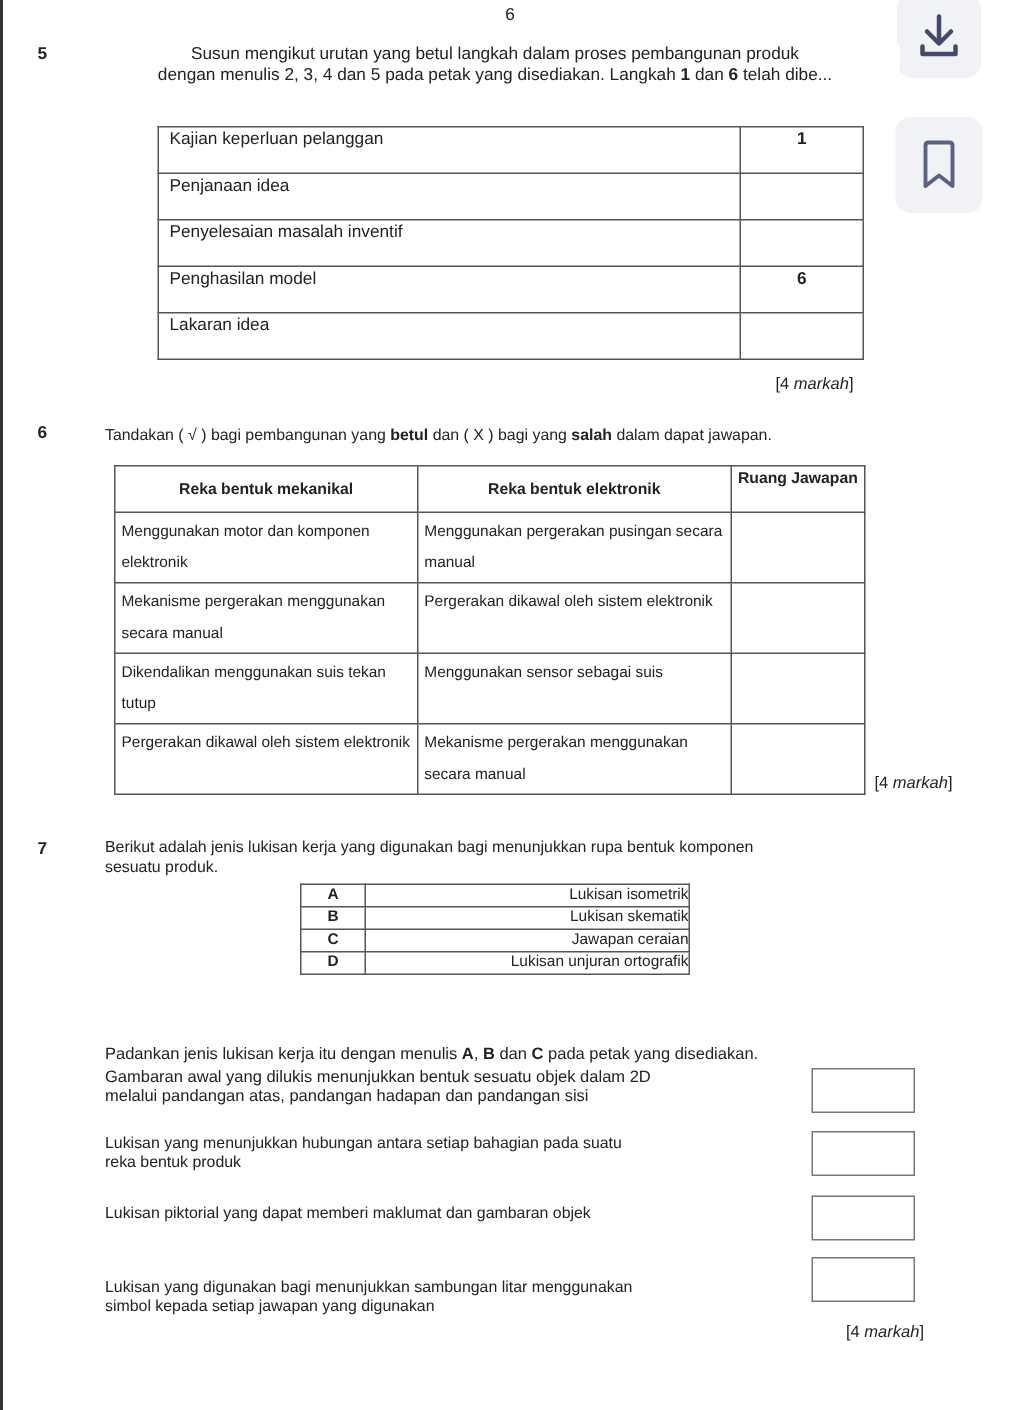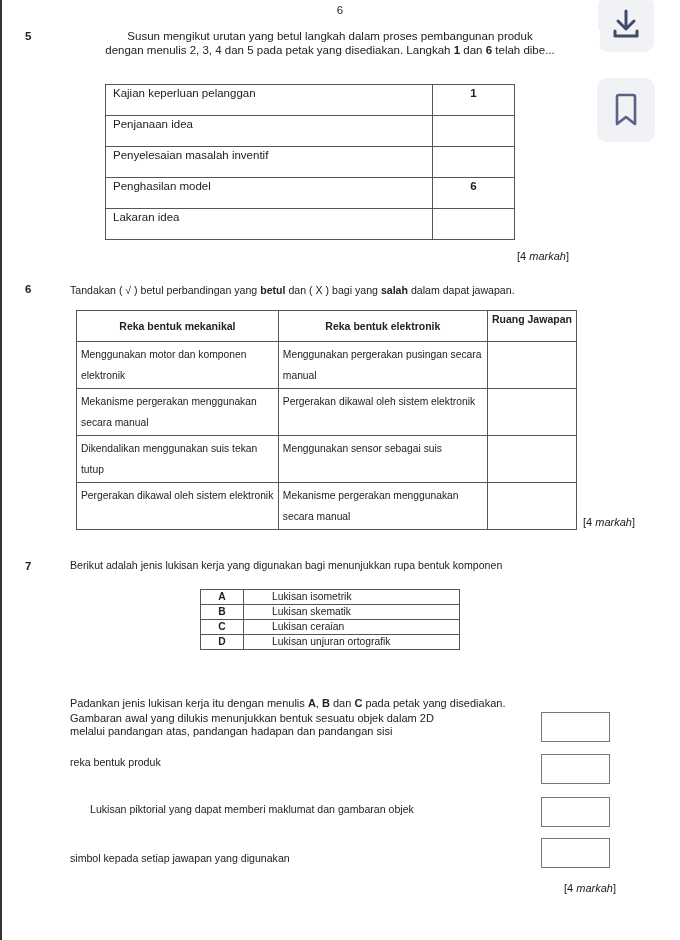--- a/index.html
+++ b/index.html
@@ -15,21 +15,21 @@
   .qtext { font-size: 11.5px; line-height: 14px; }
   b { font-weight: bold; }
   table { border-collapse: collapse; }
   td, th { border: 1.3px solid #555; padding: 0; }
   .t1 td { height: 26px; vertical-align: top; padding: 2px 7px; font-size: 11.5px; }
   .t1 td.n { text-align: center; font-weight: bold; width: 81px; padding: 2px 0; }
   .t2 th { font-weight: bold; font-size: 10.5px; text-align: center; height: 28px; line-height: 12px; }
   .t2 td { font-size: 10.3px; vertical-align: top; padding: 2px 4px; line-height: 21px; height: 42px; }
   .t3 td { font-size: 10.3px; height: 14px; line-height: 14px; }
   .t3 td.k { font-weight: bold; text-align: center; width: 42px; }
-  .t3 td.v { padding-left: 28px; }
+  .t3 td.v { padding-left: 28px; text-align: right; }
   .markah { font-size: 11px; }
   .markah i { font-style: italic; }
   .ansbox { position: absolute; width: 67px; height: 28px; border: 1.5px solid #777; background: #fff; }
   .icon-btn {
     position: absolute; width: 56px; height: 56px; border-radius: 10px; background: #f1f2f6;
     display: flex; align-items: center; justify-content: center;
   }
   .fade { position: absolute; left: 560px; top: 30px; width: 40px; height: 16px;
     background: linear-gradient(to right, rgba(255,255,255,0), #fff 80%); }
 </style>
@@ -55,21 +55,21 @@
 </div>
 
 <div class="abs qnum" style="left:25px; top:30px;">5</div>
 <div class="abs qtext" style="left:70px; top:29px; width:520px;text-align:center;">
   <div>Susun mengikut urutan yang betul langkah dalam proses pembangunan produk</div>
   <div style="white-space:nowrap;">
     <span>dengan menulis 2, 3, 4 dan 5 pada petak yang disediakan. Langkah </span><b>1</b><span> dan </span><b>6</b><span> telah dibe...</span>
   </div>
 </div>
 
-<table class="abs t1" style="left:105px; top:84px; width:410px;">
+<table class="abs t1" style="left:105px; top:84px; width:471px;">
   <tbody>
     <tr>
         <td>Kajian keperluan pelanggan</td>
         <td class="n">1</td>
       </tr>
     <tr>
         <td>Penjanaan idea</td>
         <td class="n"></td>
       </tr>
     <tr>
@@ -83,21 +83,21 @@
     <tr>
         <td>Lakaran idea</td>
         <td class="n"></td>
       </tr>
   </tbody>
 </table>
 <div class="abs markah" style="left:517px; top:250px;"><span>[4 </span><i>markah</i><span>]</span></div>
 
 <div class="abs qnum" style="left:25px; top:283px;">6</div>
 <div class="abs qtext" style="left:70px; top:283px; width:600px; font-size:10.6px; white-space:nowrap;">
-  <span>Tandakan ( √ ) betul perbandingan yang </span><b>betul</b><span> dan ( X ) bagi yang </span><b>salah</b><span> dalam dapat jawapan.</span>
+  <span>Tandakan ( √ ) bagi pembangunan yang </span><b>betul</b><span> dan ( X ) bagi yang </span><b>salah</b><span> dalam dapat jawapan.</span>
 </div>
 
 <table class="abs t2" style="left:76px; top:310px; width:501px;padding-left:47px;">
   <thead>
     <tr>
       <th style="width:196px;">Reka bentuk mekanikal</th>
       <th style="width:203px;">Reka bentuk elektronik</th>
       <th style="width:86px; vertical-align:top; padding-top:2px;">Ruang Jawapan</th>
     </tr>
   </thead>
@@ -122,61 +122,64 @@
         <td>Mekanisme pergerakan menggunakan secara manual</td>
         <td></td>
       </tr>
   </tbody>
 </table>
 <div class="abs markah" style="left:583px; top:516px;"><span>[4 </span><i>markah</i><span>]</span></div>
 
 <div class="abs qnum" style="left:25px; top:560px;">7</div>
 <div class="abs qtext" style="left:70px; top:559px; width:600px; font-size:10.6px; line-height:13px;">
   <div>Berikut adalah jenis lukisan kerja yang digunakan bagi menunjukkan rupa bentuk komponen</div>
+  <div>sesuatu produk.</div>
 </div>
 
 <table class="abs t3" style="left:200px; top:589px; width:260px;">
   <tbody>
     <tr>
         <td class="k">A</td>
         <td class="v">Lukisan isometrik</td>
       </tr>
     <tr>
         <td class="k">B</td>
         <td class="v">Lukisan skematik</td>
       </tr>
     <tr>
         <td class="k">C</td>
-        <td class="v">Lukisan ceraian</td>
+        <td class="v">Jawapan ceraian</td>
       </tr>
     <tr>
         <td class="k">D</td>
         <td class="v">Lukisan unjuran ortografik</td>
       </tr>
   </tbody>
 </table>
 
 <div class="abs qtext" style="left:70px; top:696px; width:560px; font-size:11px;">
   <span>Padankan jenis lukisan kerja itu dengan menulis </span><b>A</b><span>, </span><b>B</b><span> dan </span><b>C</b><span> pada petak yang disediakan.</span>
 </div>
 
 <div class="abs qtext" style="left:70px; top:712px; width:450px; font-size:11px; line-height:13px;">
   <div>Gambaran awal yang dilukis menunjukkan bentuk sesuatu objek dalam 2D</div>
     <div>melalui pandangan atas, pandangan hadapan dan pandangan sisi</div>
 </div>
 <div class="ansbox" style="left:541px; top:712px;"></div>
 
 <div class="abs qtext" style="left:70px; top:756px; width:450px; font-size:10.6px; line-height:13px;">
+  <div>Lukisan yang menunjukkan hubungan antara setiap bahagian pada suatu</div>
     <div>reka bentuk produk</div>
 </div>
 <div class="ansbox" style="left:541px; top:754px;"></div>
 
-<div class="abs qtext" style="left:70px; top:803px; width:450px; font-size:10.6px; line-height:13px;margin-left:20px;">
+<div class="abs qtext" style="left:70px; top:803px; width:450px; font-size:10.6px; line-height:13px;">
   <div>Lukisan piktorial yang dapat memberi maklumat dan gambaran objek</div>
 </div>
 <div class="ansbox" style="left:541px; top:797px;"></div>
 
 <div class="abs qtext" style="left:70px; top:852px; width:460px; font-size:10.6px; line-height:13px;">
+  <div>Lukisan yang digunakan bagi menunjukkan sambungan litar menggunakan</div>
     <div>simbol kepada setiap jawapan yang digunakan</div>
 </div>
 <div class="ansbox" style="left:541px; top:838px;"></div>
 
 <div class="abs markah" style="left:564px; top:882px;"><span>[4 </span><i>markah</i><span>]</span></div>
 
 </body></html>

